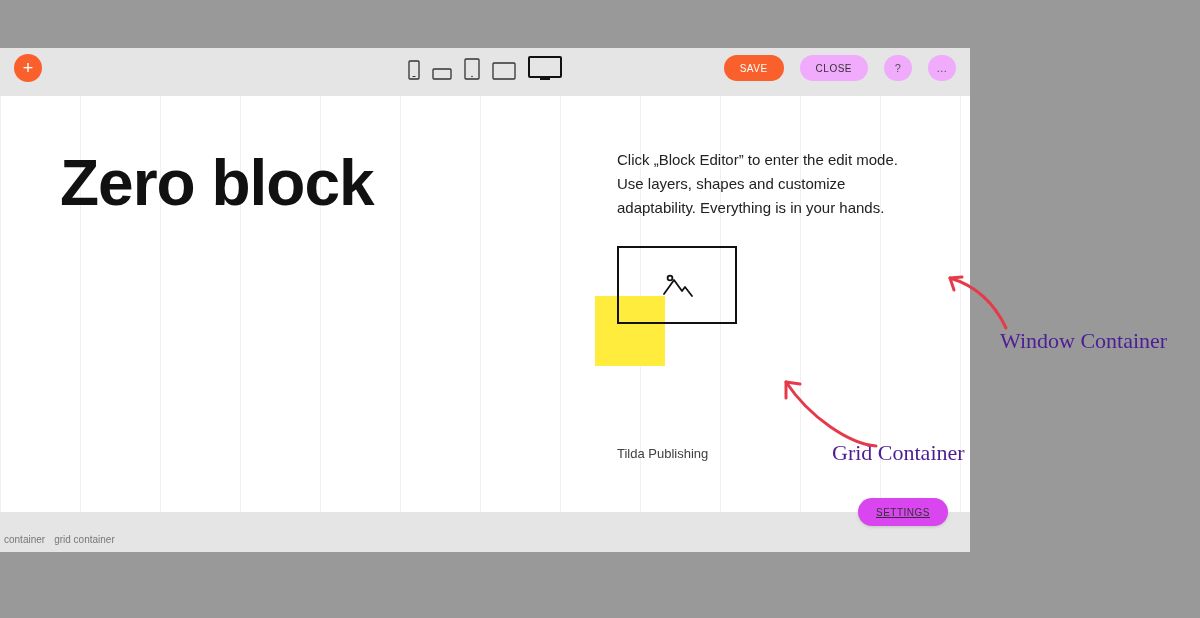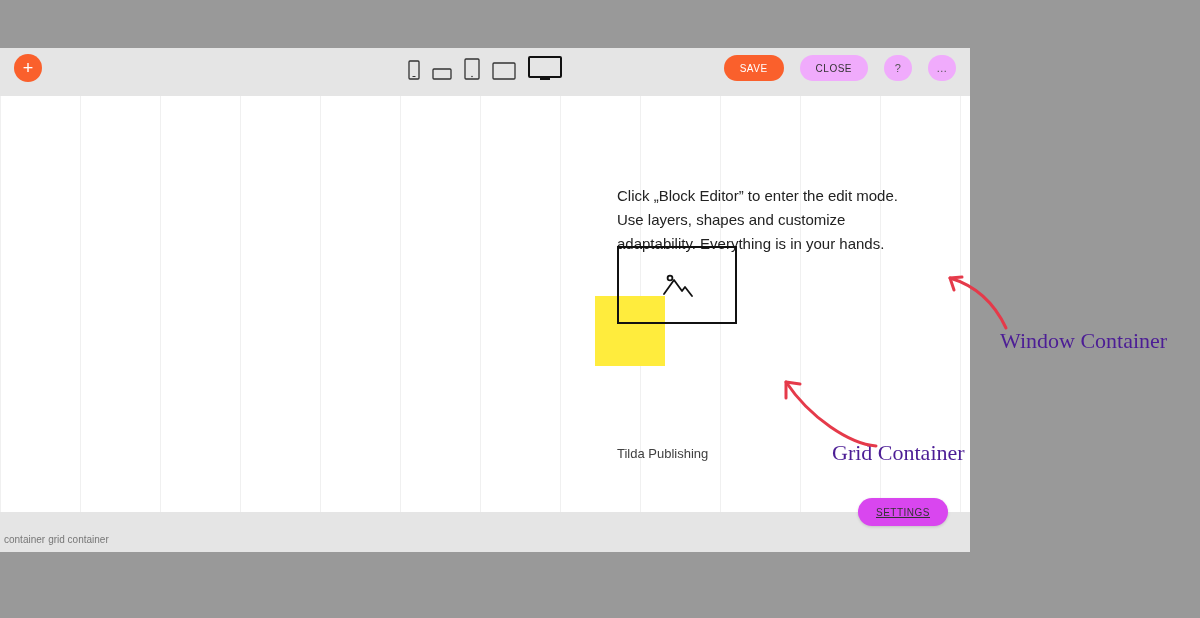--- a/index.html
+++ b/index.html
@@ -72,21 +72,21 @@
     font-size: 64px; font-weight: 900; letter-spacing: -1px;
     color: #111;
   }
   .subtitle {
     position: absolute; left: 60px; top: 160px;
     font-size: 28px; line-height: 1.3; color: #b8b8b8; font-weight: 400;
     width: 400px;
   }
   .description {
     position: absolute; left: 617px; top: 52px; width: 310px;
-    font-size: 15px; line-height: 1.6; color: #222; margin-top: 36px;
+    font-size: 15px; line-height: 1.6; color: #222;
   }
   .credit {
     position: absolute; left: 617px; top: 350px;
     font-size: 13px; color: #404040;
   }
 
   .graphic {
     position: absolute; left: 595px; top: 150px; width: 160px; height: 120px;
   }
   .yellow-sq {
@@ -95,21 +95,21 @@
   }
   .img-frame {
     position: absolute; left: 22px; top: 0; width: 120px; height: 78px;
     border: 2px solid #111; background: transparent;
     display: flex; align-items: center; justify-content: center;
   }
 
   .footer-tabs {
     position: absolute; left: 0; bottom: 0; width: 100%; height: 26px;
     background: transparent;
-    display: flex; align-items: center; gap: 3px;
+    display: flex; align-items: center; gap: 9px;
     padding-left: 4px;
     font-size: 10px; color: #777;
   }
 
   .annotation {
     position: absolute;
     font-family: Georgia, 'Times New Roman', serif;
     color: #4c1d95; font-size: 22px;
   }
   .ann-window { left: 1000px; top: 328px; }
@@ -156,20 +156,21 @@
       </div>
       <div class="pill round">
         <span style="font-size:11px;color:#555;">…</span>
       </div>
     </div>
   </div>
 
   <div class="canvas">
     <div class="grid-cols"></div>
 
+    <div class="h1">Zero block</div>
     <div class="description">Click „Block Editor” to enter the edit mode. Use layers, shapes and customize adaptability. Everything is in your hands.</div>
     <div class="credit">Tilda Publishing</div>
 
     <div class="graphic">
       <div class="yellow-sq"></div>
       <div class="img-frame">
         <svg width="34" height="26">
           <circle cx="10" cy="6" r="2.4" fill="none" stroke="#111" stroke-width="1.8"></circle>
           <path d="M4 22 L14 8 L22 19 L25 15 L32 24" fill="none" stroke="#111" stroke-width="1.8" stroke-linejoin="round" stroke-linecap="round"></path>
         </svg>

